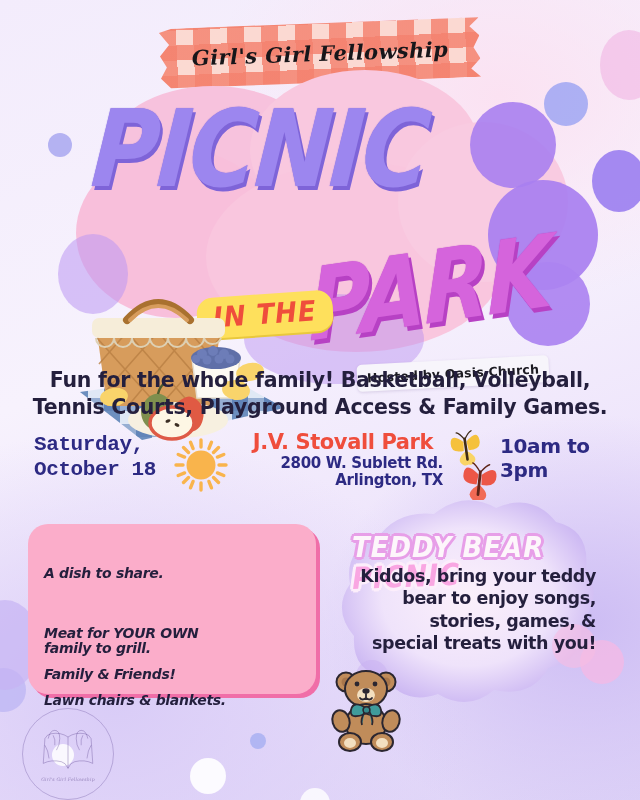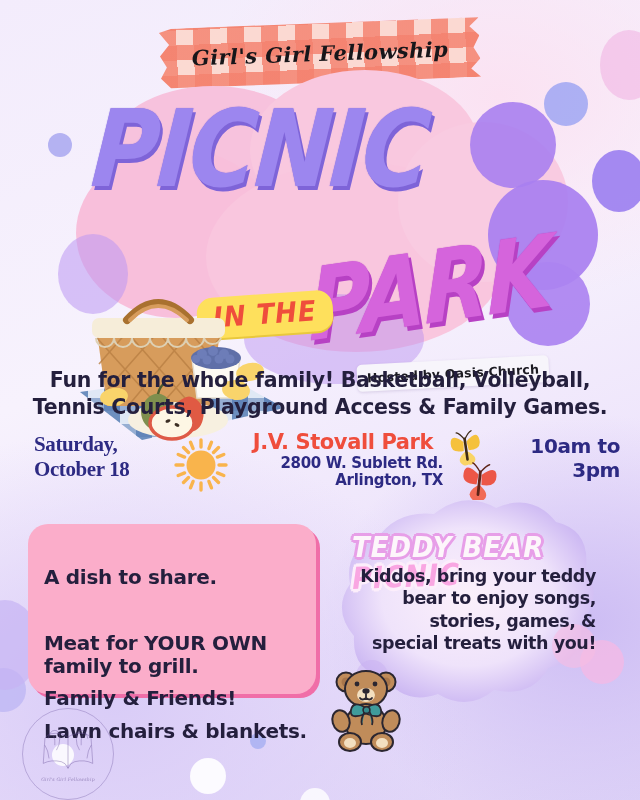--- a/index.html
+++ b/index.html
@@ -92,36 +92,36 @@
     position:absolute; left:0; top:367px; width:640px;
     text-align:center; font-family:"DejaVu Sans", sans-serif;
     font-weight:800; font-size:20.5px; line-height:1.33;
     color:#241f3d; letter-spacing:-.3px;
   }
 
   
   .info-row { position:absolute; left:0; top:428px; width:640px; height:72px; }
   .info-date {
     position:absolute; left:34px; top:4px; width:140px;
-    font-family:Liberation Serif, serif; font-weight:800;
+    font-family:Liberation Mono, monospace; font-weight:800;
     font-size:21px; line-height:1.2; color:#2d2a83; letter-spacing:-.4px;
   }
   .sun-icon { position:absolute; left:172px; top:8px; width:58px; height:58px; }
   .info-place { position:absolute; left:243px; top:2px; width:200px; text-align:center; }
   .place-name {
     font-family:"DejaVu Sans", sans-serif; font-weight:800;
     font-size:21px; color:#ef4d3c; letter-spacing:-.4px; white-space:nowrap;
   }
   .place-addr {
     font-family:"DejaVu Sans", sans-serif; font-weight:800;
     font-size:15px; line-height:1.15; color:#2d2a83; letter-spacing:-.3px; margin-top:1px;text-align:right;
   }
   .bflies { position:absolute; left:444px; top:2px; width:64px; height:70px; }
   .info-time {
-    position:absolute; left:500px; top:6px; width:120px; text-align:right;
+    position:absolute; left:500px; top:6px; width:120px; text-align:left;
     font-family:"DejaVu Sans", sans-serif; font-weight:800;
     font-size:20px; line-height:1.2; color:#2d2a83; letter-spacing:-.4px;
   }
 
   
   .bring-shadow {
     position:absolute; left:32px; top:528px; width:288px; height:170px;
     background:#f06ea8; border-radius:20px;
   }
   .bring-card {
@@ -132,22 +132,22 @@
     position:absolute; left:44px; top:521px;
     background:#a08ef0; border-radius:9px; padding:5px 16px 6px;
   }
   .bring-head span {
     font-family:"DejaVu Sans", sans-serif; font-weight:800;
     font-size:19px; letter-spacing:1.3px; color:#fdfbff;
   }
   .bring-list { position:absolute; left:44px; top:566px; width:268px; }
   .bring-item {
     font-family:"DejaVu Sans", sans-serif; font-weight:800;
-    font-size:20px; line-height:1.12; color:#241f3d;
-    letter-spacing:-.3px; margin-bottom:10px;
+    font-size:14px; line-height:1.12; color:#241f3d;
+    letter-spacing:-.3px; margin-bottom:10px;font-style:italic;
   }
 
   
   .tbp-blob { position:absolute; left:336px; top:500px; width:290px; height:240px; }
   .tbp-title { position:absolute; left:352px; top:532px; width:250px; text-align:left; }
   .tbp-l1 {
     font-family:"DejaVu Sans", sans-serif; font-weight:900; font-style:italic;
     font-size:26px; letter-spacing:1px; color:#fdf6fb;
     text-shadow:0 0 0 #e79fe8, 2px 2px 0 #e79fe8, -2px 2px 0 #e79fe8, 2px -2px 0 #e79fe8,
                 -2px -2px 0 #e79fe8, 0 3px 0 #e79fe8, 3px 0 0 #e79fe8, -3px 0 0 #e79fe8, 0 -3px 0 #e79fe8;

